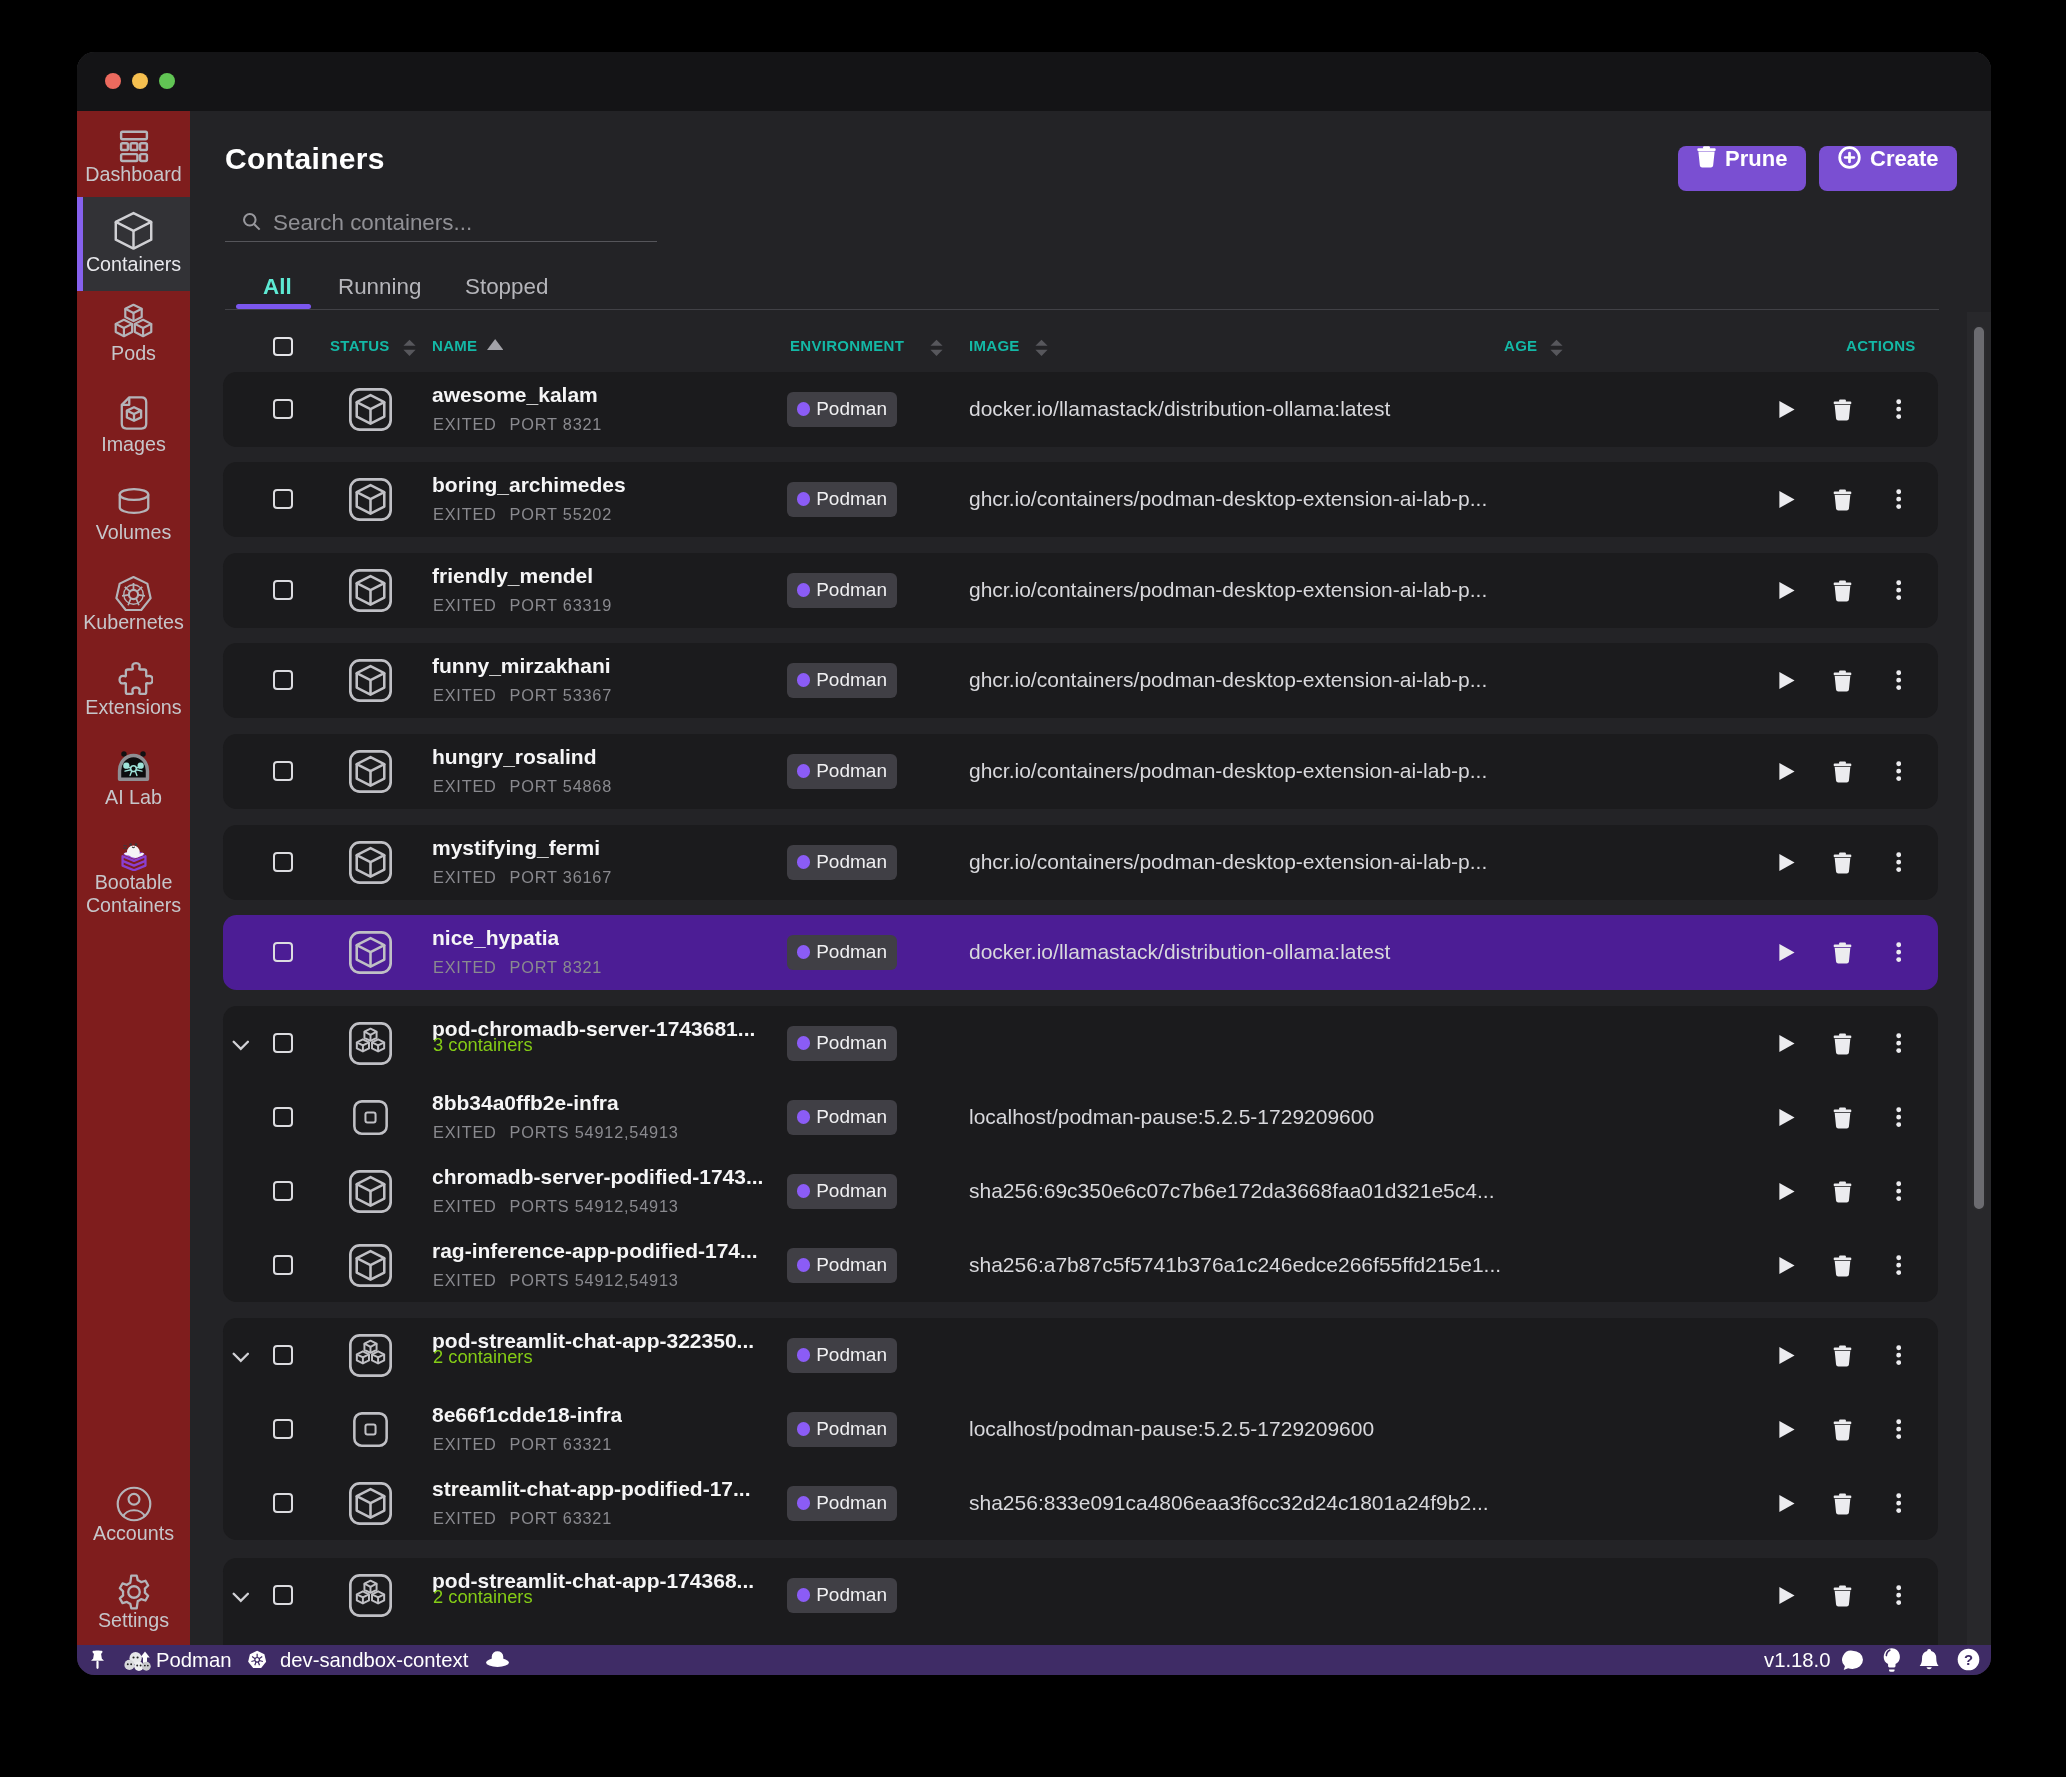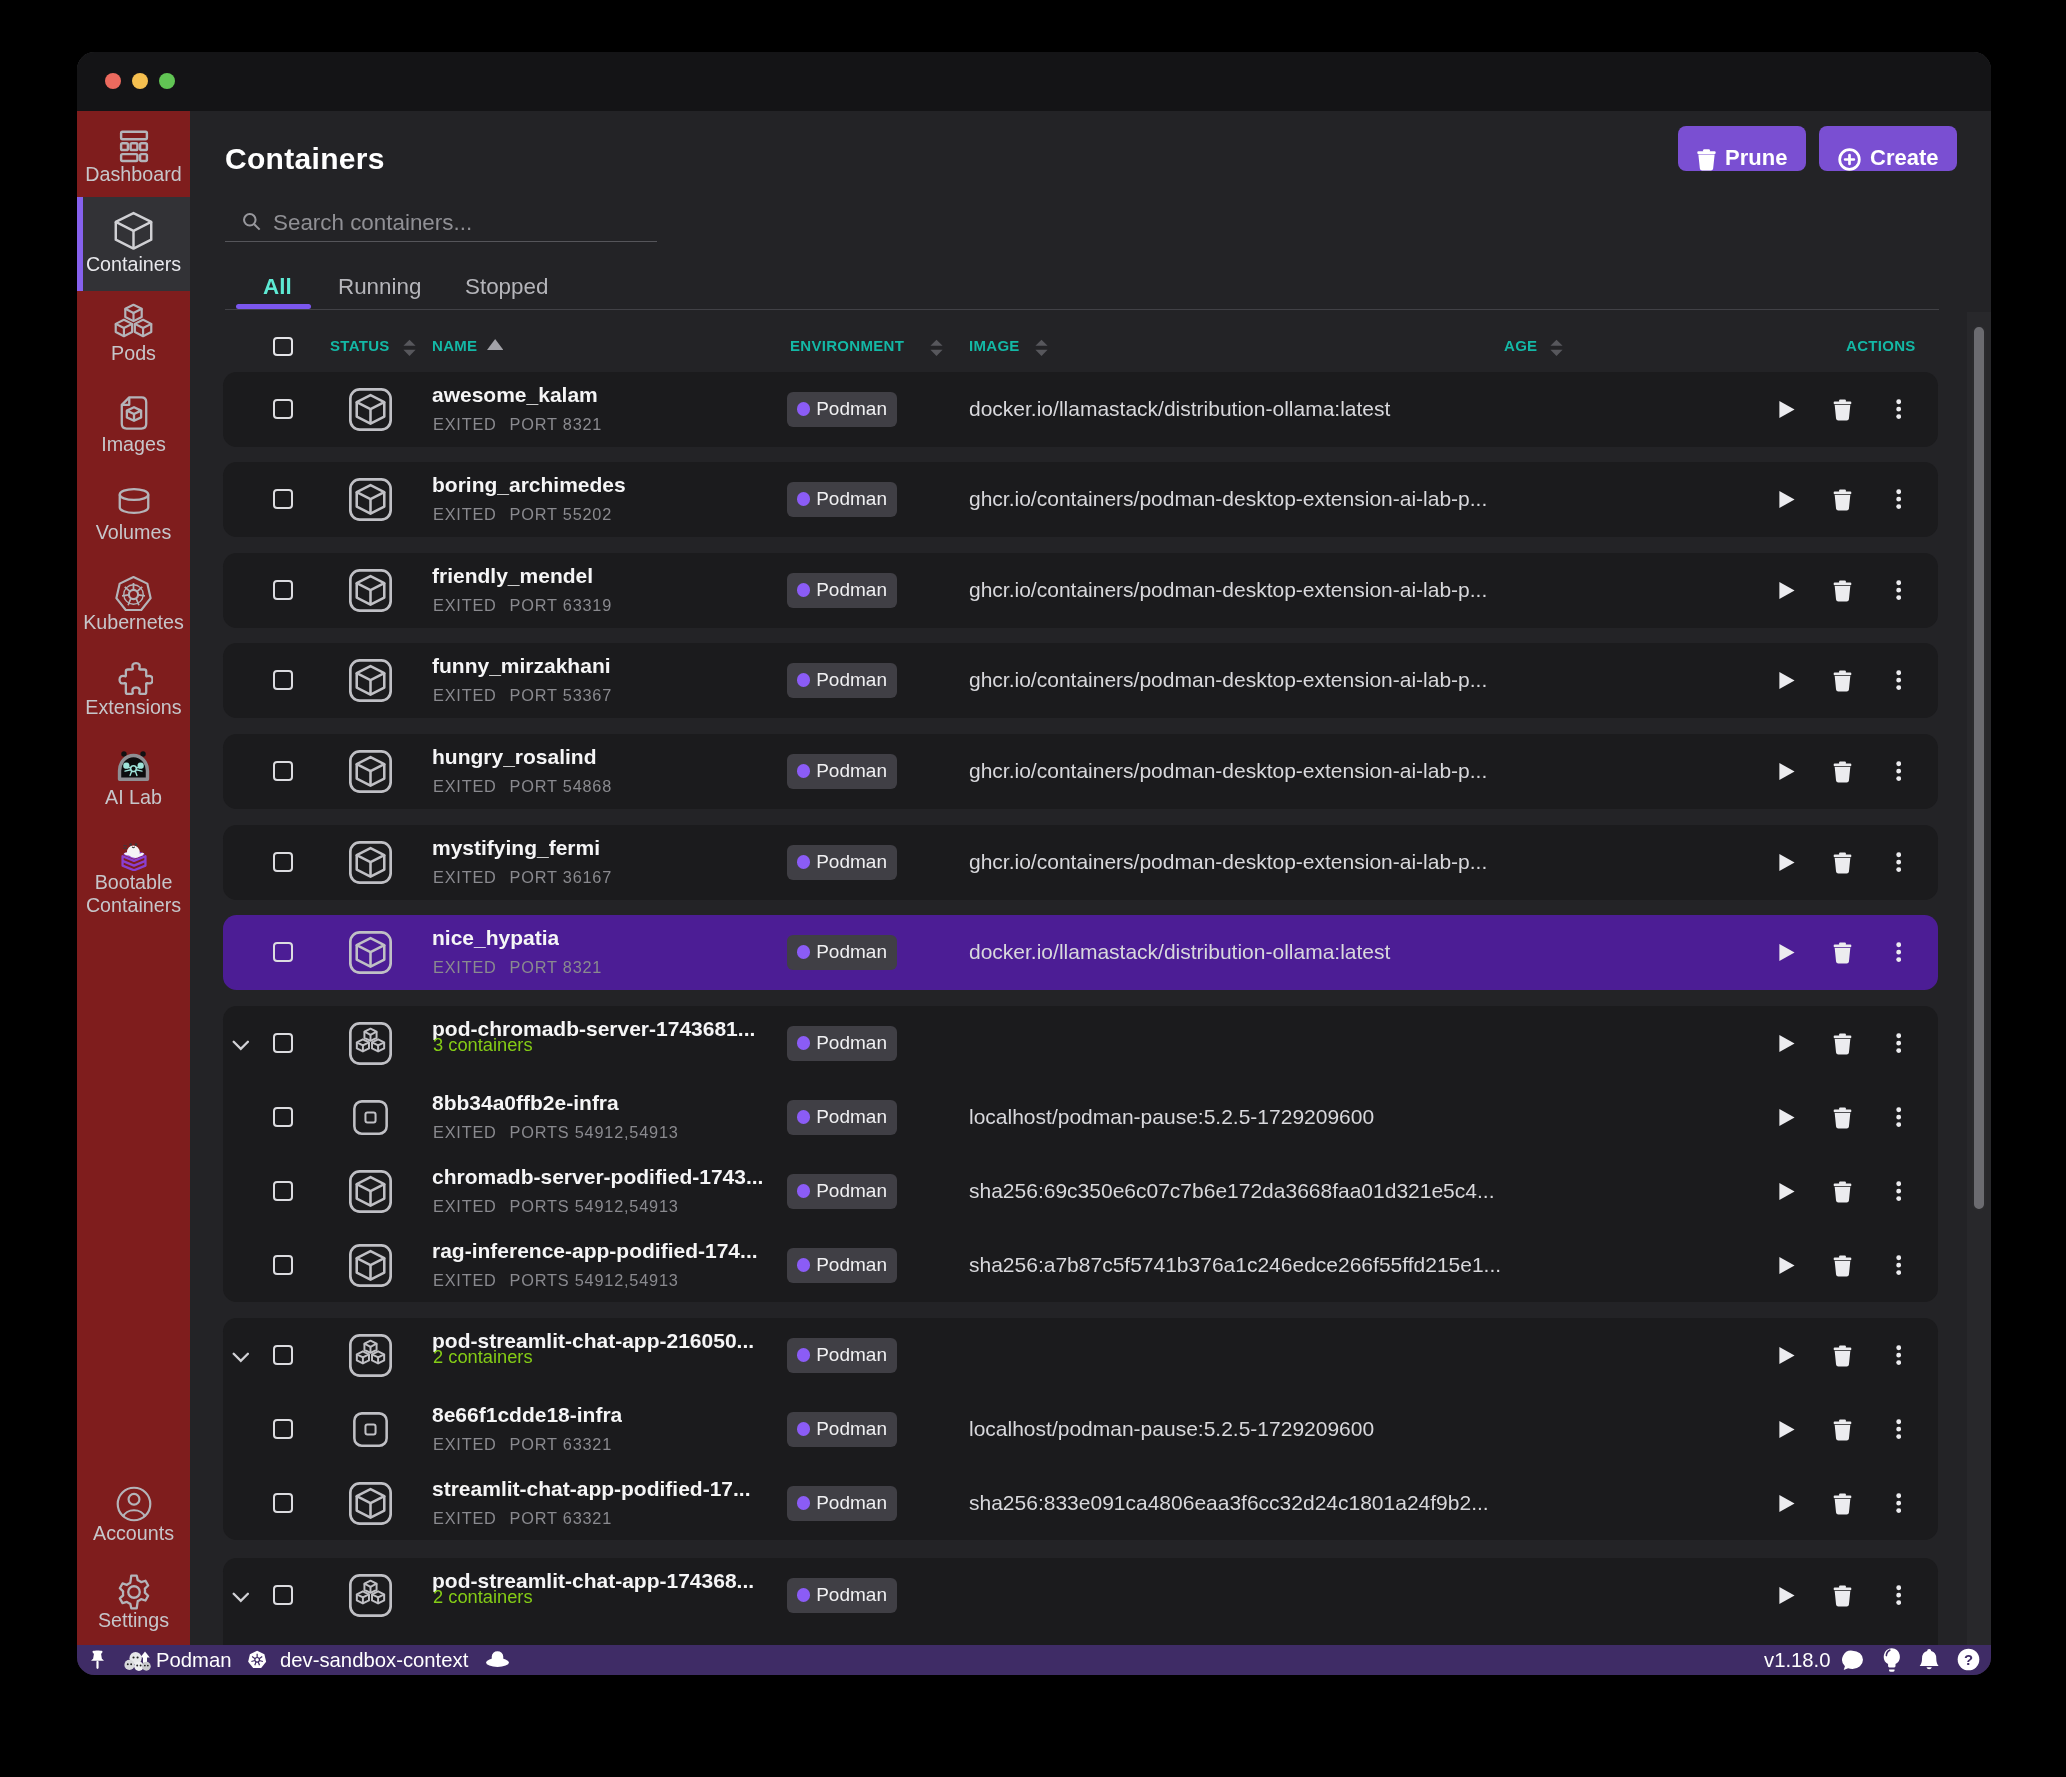--- a/index.html
+++ b/index.html
@@ -12,21 +12,21 @@
   .main { position:absolute; top:59px; left:113px; right:0; bottom:30px; background:#232326; overflow:hidden; }
 
   
   .nav { position:absolute; left:0; width:100%; text-align:center; color:#c6c6ca; font-size:19.7px; line-height:23px; }
   .nav .ic { display:block; margin:0 auto; }
   .navsel { position:absolute; left:0; top:86px; width:100%; height:94px; background:#323236; }
   .navbar { position:absolute; left:0; top:0; width:6.1px; height:100%; background:#8661ee; }
 
   
   .title { position:absolute; left:35px; top:30.5px; font-size:30px; font-weight:700; color:#fff; letter-spacing:0.3px; }
-  .btn { position:absolute; top:15px; height:45px; background:#7a4fd2; border-radius:8.1px; color:#fff; font-size:22px; font-weight:600; display:flex; align-items:flex-end; justify-content:center; gap:9.5px; }
+  .btn { position:absolute; top:35px; height:45px; background:#7a4fd2; border-radius:8.1px; color:#fff; font-size:22px; font-weight:600; display:flex; align-items:flex-start; justify-content:center; gap:9.5px; }
   .searchicon { position:absolute; left:52px; top:101px; }
   .searchtext { position:absolute; left:83px; top:99px; font-size:22.4px; color:#909095; }
   .searchline { position:absolute; left:35px; top:130px; width:432px; height:1.4px; background:#55555a; }
   .tab { position:absolute; top:163px; font-size:22.4px; color:#b5b5ba; }
   .tabsel { color:#5eead4; font-weight:600; }
   .tabline { position:absolute; left:46px; top:193px; width:75px; height:4.7px; border-radius:2.7px; background:#7b57ee; }
   .greyline { position:absolute; left:35px; top:198px; width:1714px; height:1.4px; background:#414146; }
 
   
   .thead { position:absolute; left:0; top:199px; width:1800px; height:62px; }
@@ -573,21 +573,21 @@
                 <path d="M24 16 L24 24 L32 28 L40 24 L40 16"></path>
                 <path d="M32 20 L32 28"></path>
 <path d="M22 26 L30 30 L22 34 L14 30 Z"></path>
                 <path d="M14 30 L14 38 L22 42 L30 38 L30 30"></path>
                 <path d="M22 34 L22 42"></path>
 <path d="M42 26 L50 30 L42 34 L34 30 Z"></path>
                 <path d="M34 30 L34 38 L42 42 L50 38 L50 30"></path>
                 <path d="M42 34 L42 42"></path>
 </g>
             </svg>
-            <div class="name">pod-streamlit-chat-app-216050...</div>
+            <div class="name">pod-streamlit-chat-app-322350...</div>
             <div class="cnt">2 containers</div>
             <div class="badge"><div class="dot"></div>Podman</div>
             <svg style="position:absolute;left:1555px;top:28px;" width="17.6" height="19" viewBox="0 0 26 28">
               <path d="M2 1.5 L24.5 14 L2 26.5 Z" fill="#ececef"></path>
             </svg>
 <svg style="position:absolute;left:1610px;top:26.5px;" width="19" height="22" viewBox="0 0 28 32" fill="#ececef">
               <path d="M2.5 8.5 h23 l-2 20 a3.4 3.4 0 0 1 -3.4 3 H7.9 a3.4 3.4 0 0 1 -3.4 -3 Z"></path>
               <rect x="1" y="3.5" width="26" height="4" rx="1.5"></rect>
               <rect x="9" y="0.5" width="10" height="4.5" rx="1.5"></rect>
             </svg>

